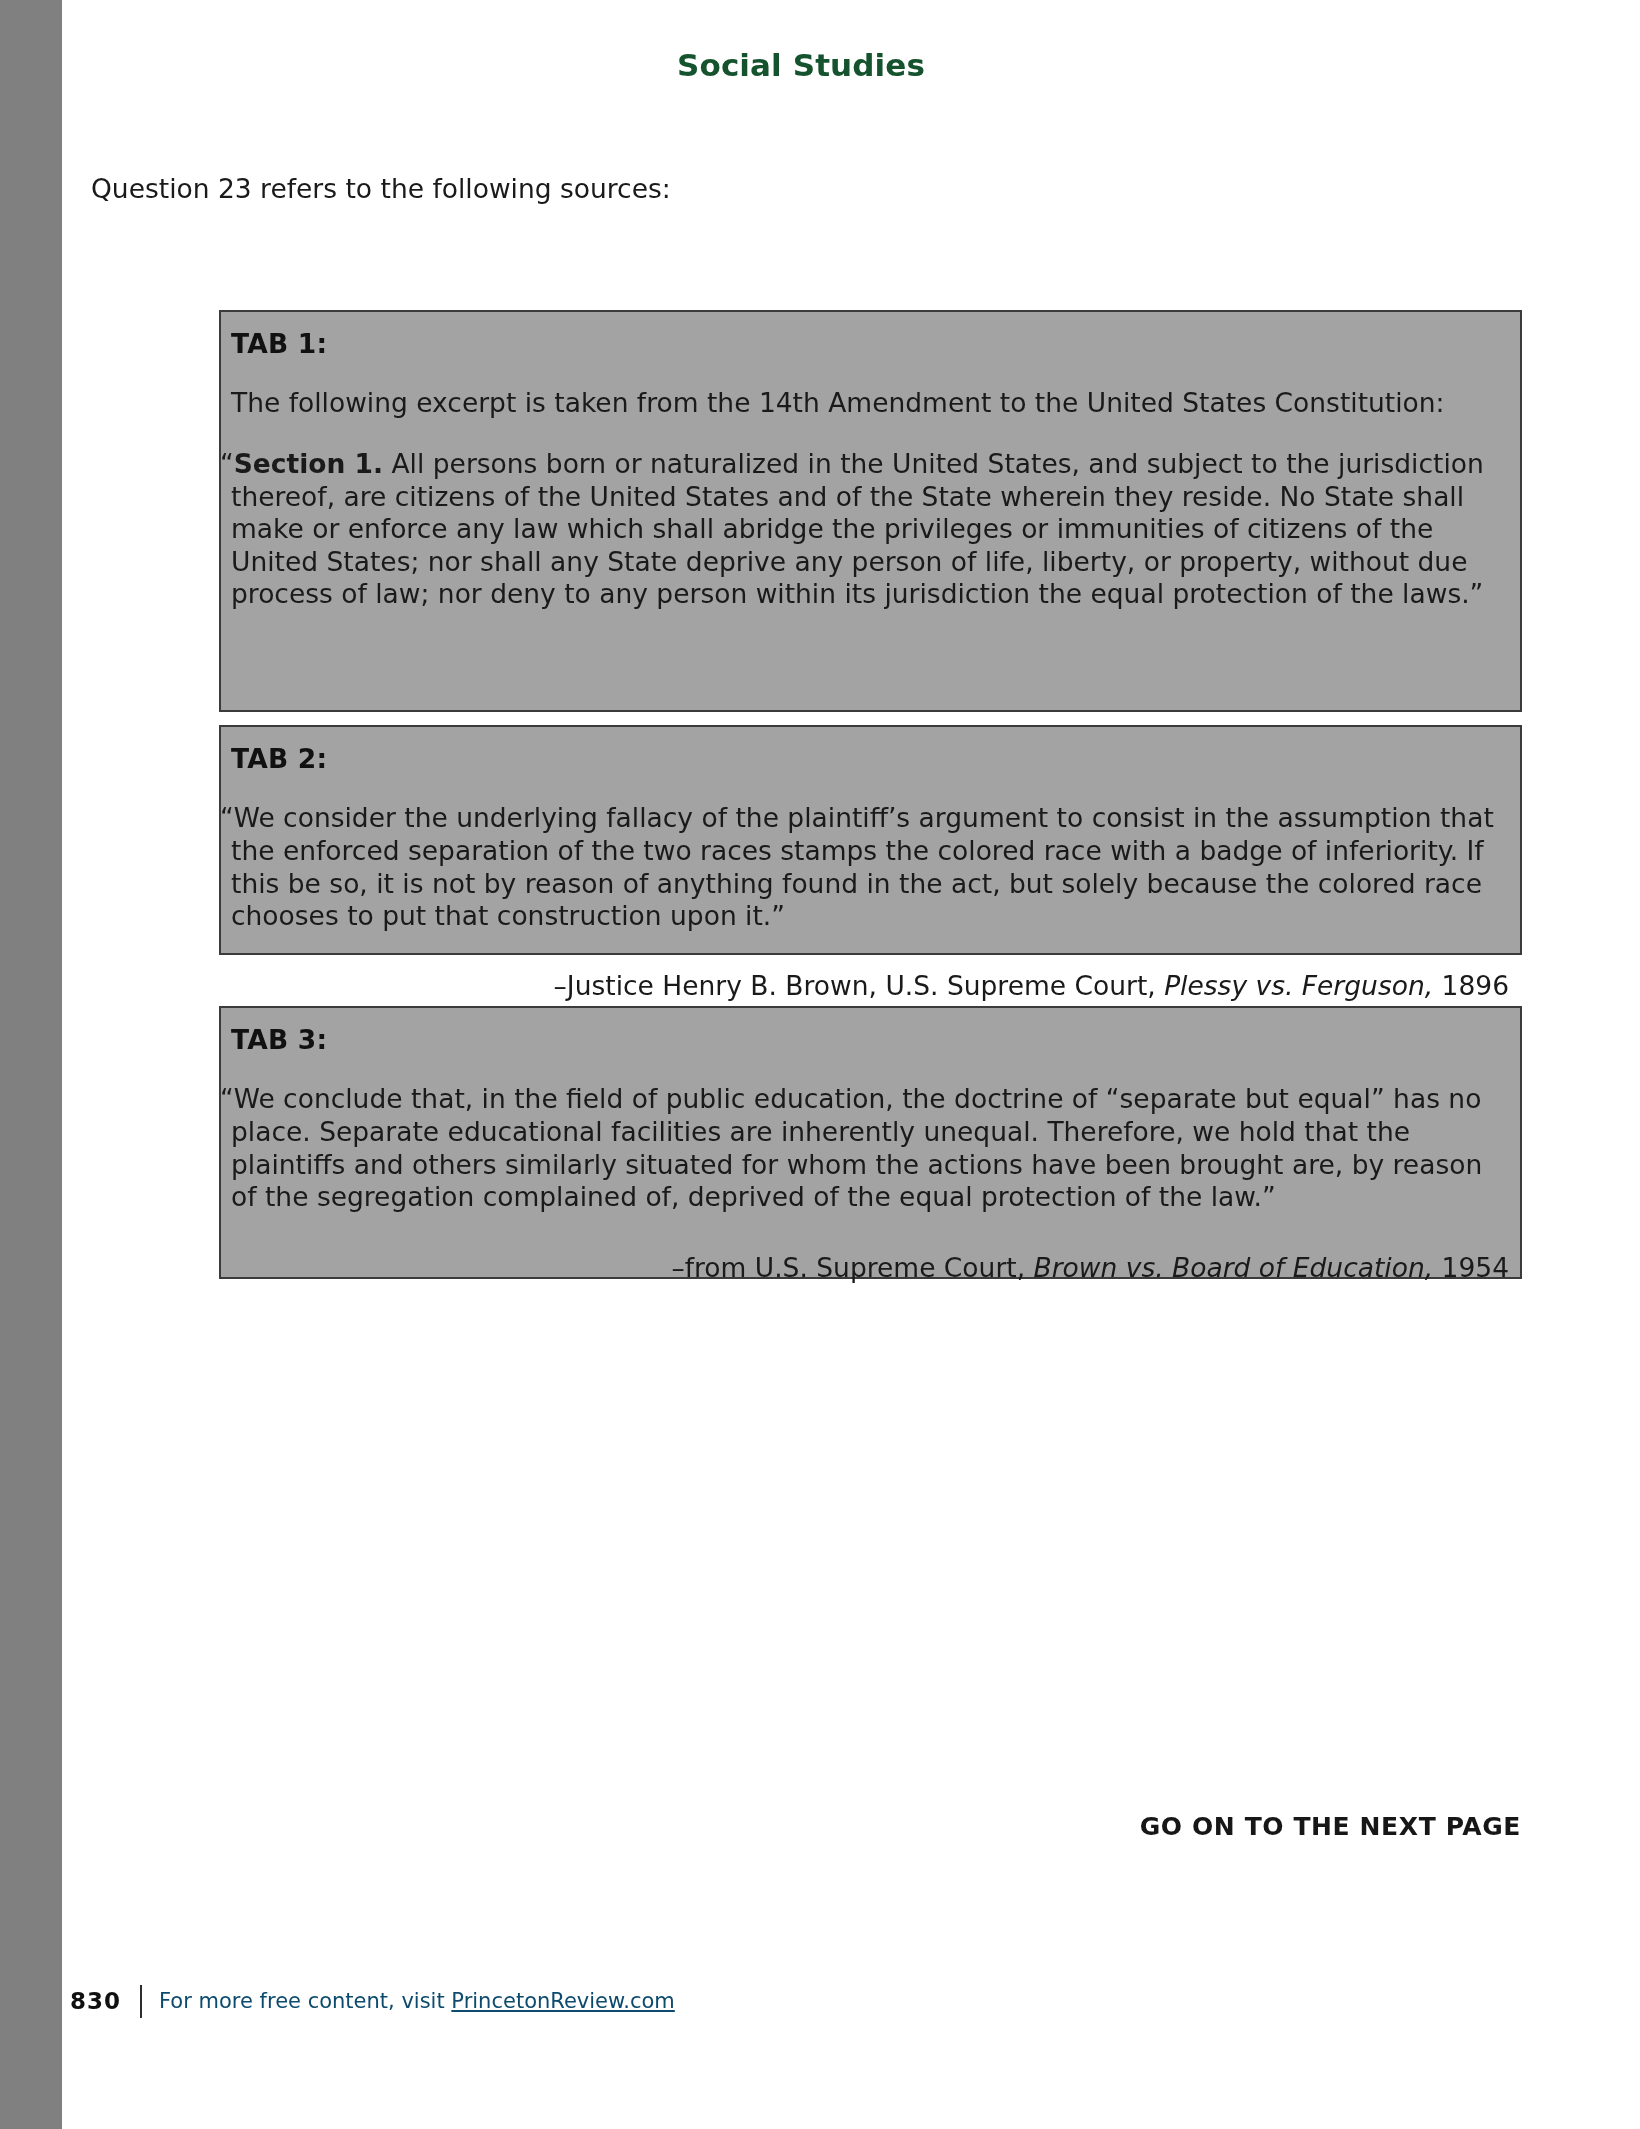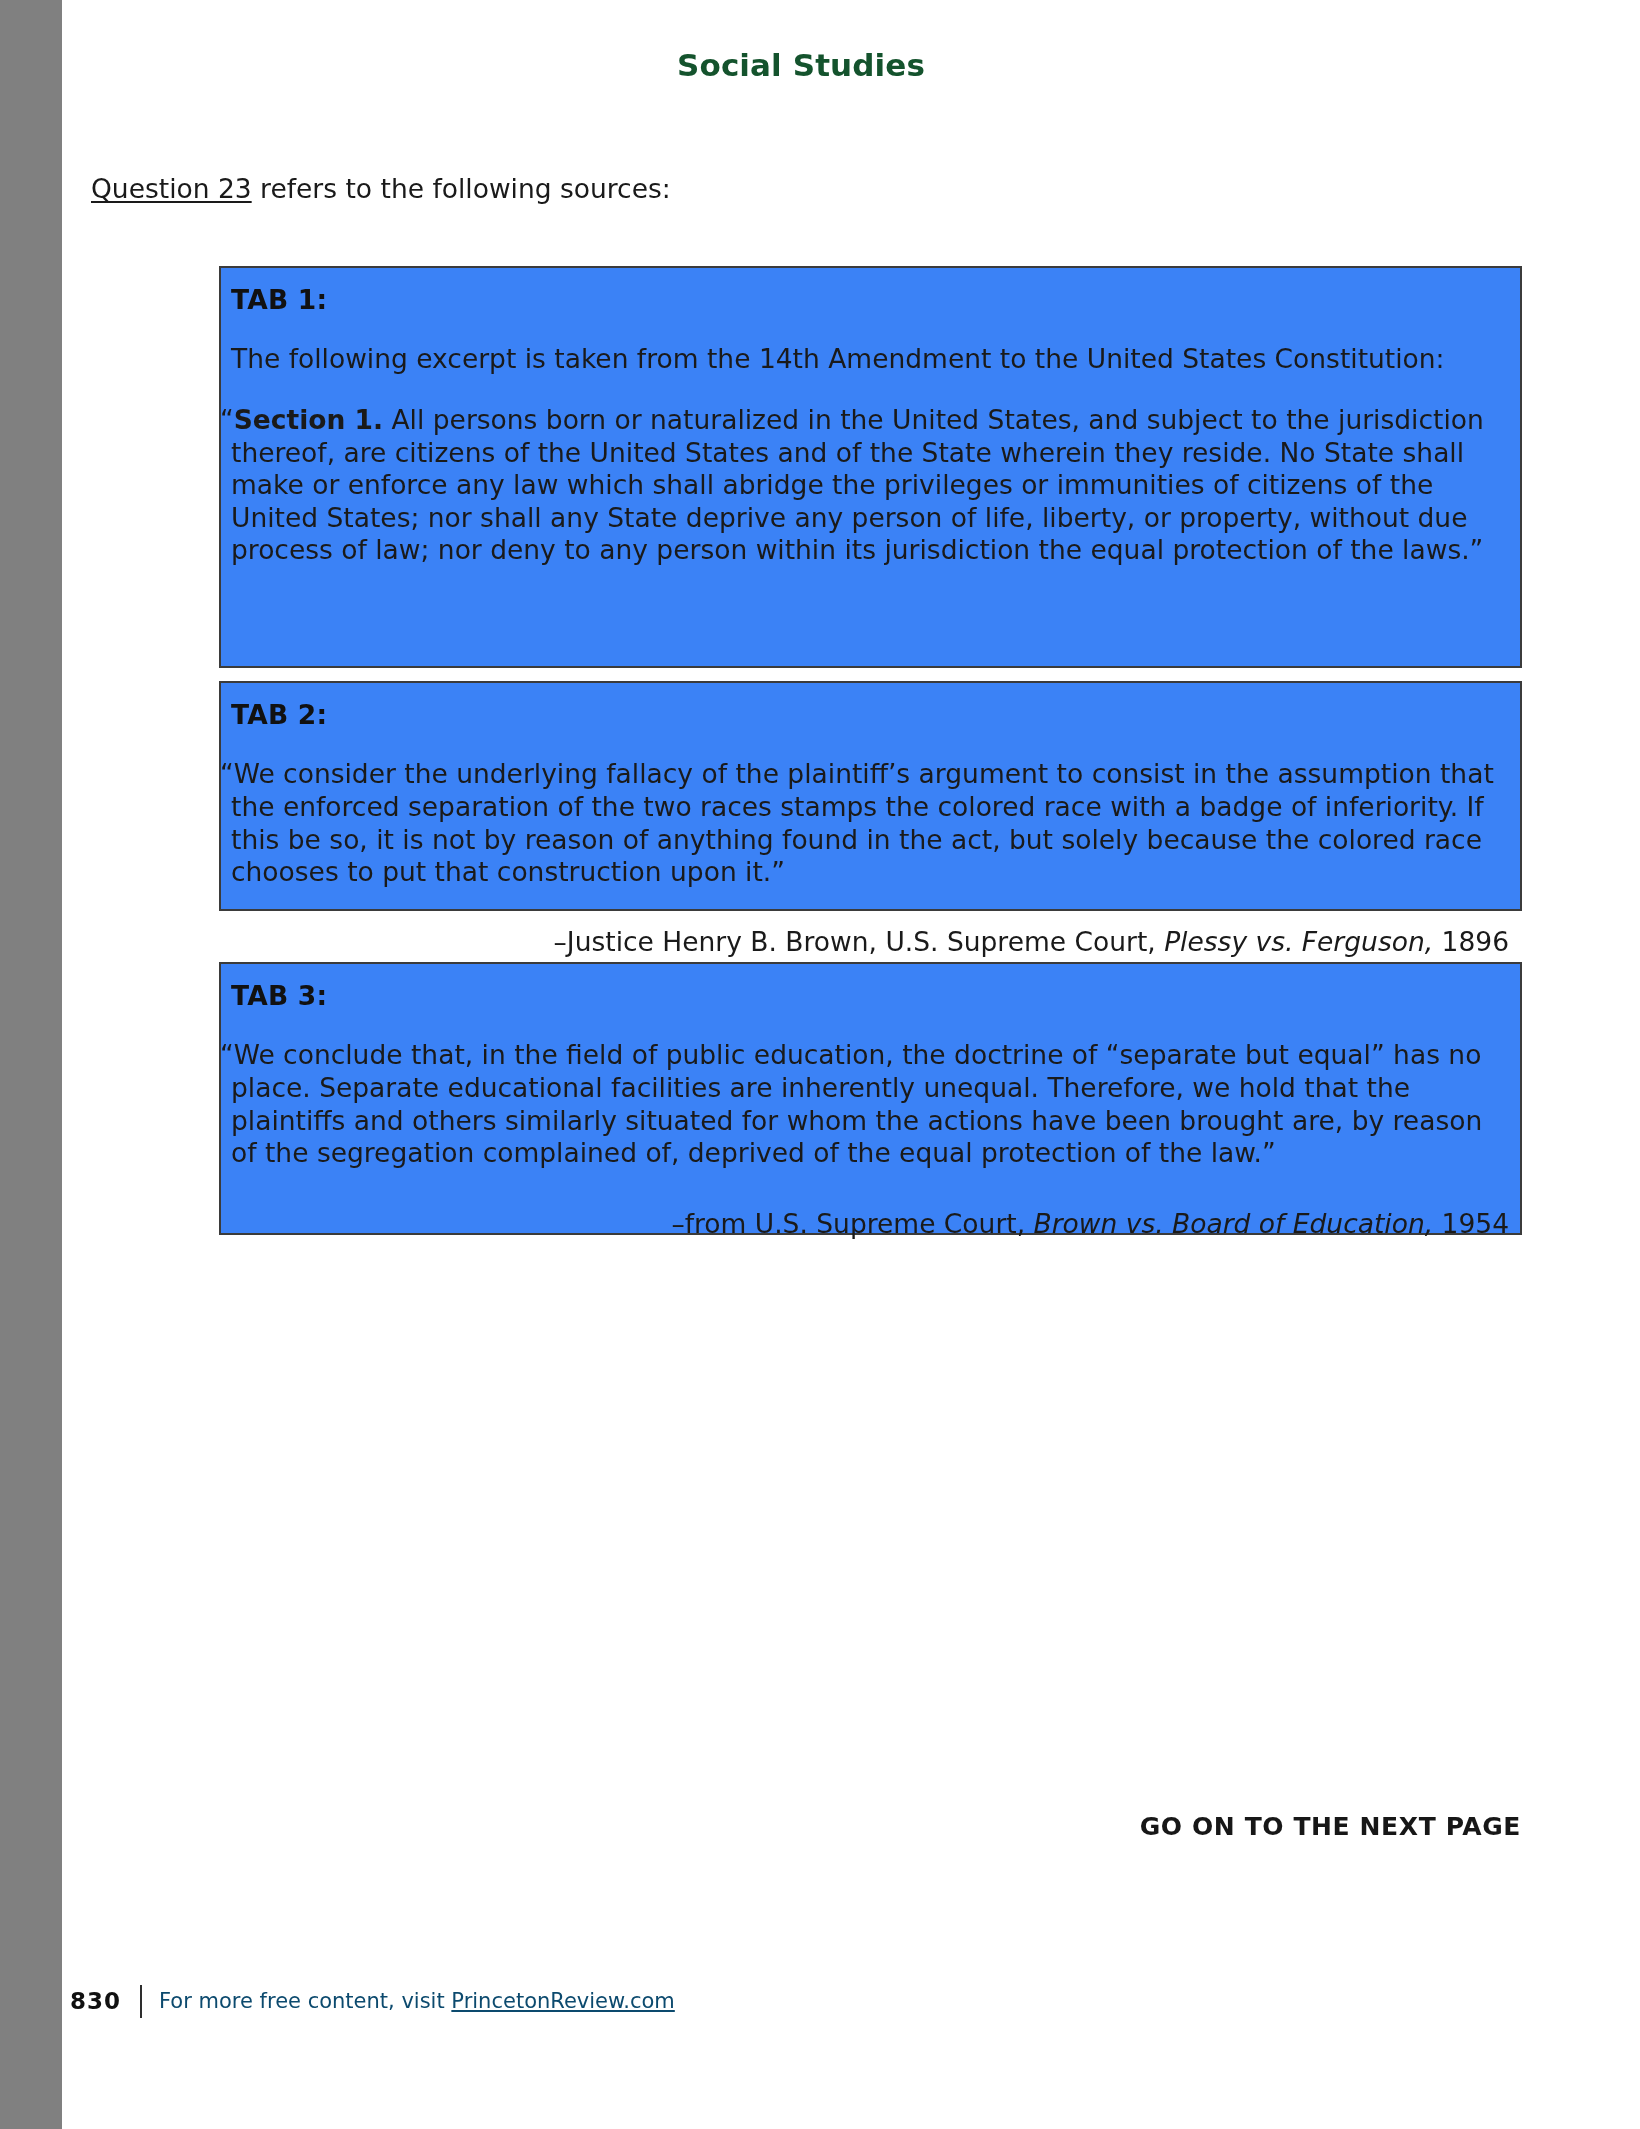--- a/index.html
+++ b/index.html
@@ -52,32 +52,32 @@
   
   #question-lead {
     position: absolute;
     left: 29px;
     top: 173px;
     font-size: 26.5px;
     color: #1a1a1a;
     white-space: nowrap;
   }
   #question-lead .q-ref {
-    text-decoration: underline;
     text-underline-offset: 3px;
   }
 
   
   .tab-box {
     position: absolute;
     left: 157px;
     width: 1303px;
     box-sizing: border-box;
     border: 2px solid #3b3b3b;
-    background: #3b82f6;
+    background: #a3a3a3;
+    margin-top: 44px;
   }
   #tab-box-1 { top: 266px;  height: 402px; }
   #tab-box-2 { top: 681px;  height: 230px; }
   #tab-box-3 { top: 962px;  height: 273px; }
 
   .tab-inner {
     position: relative;
     padding: 17px 10px 0 10px;
   }
 

